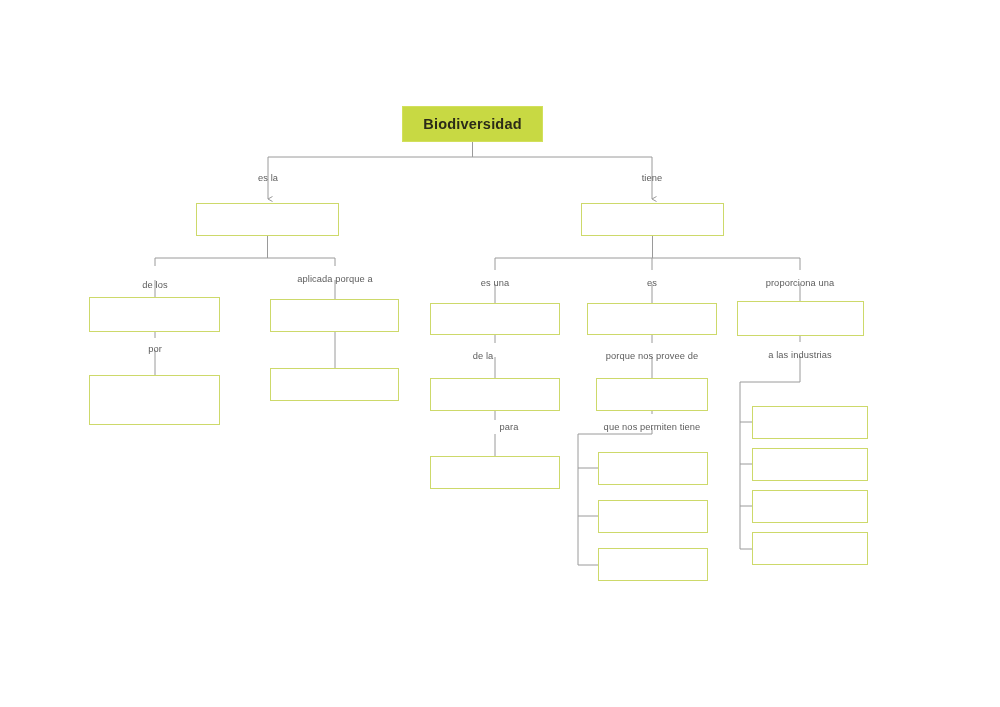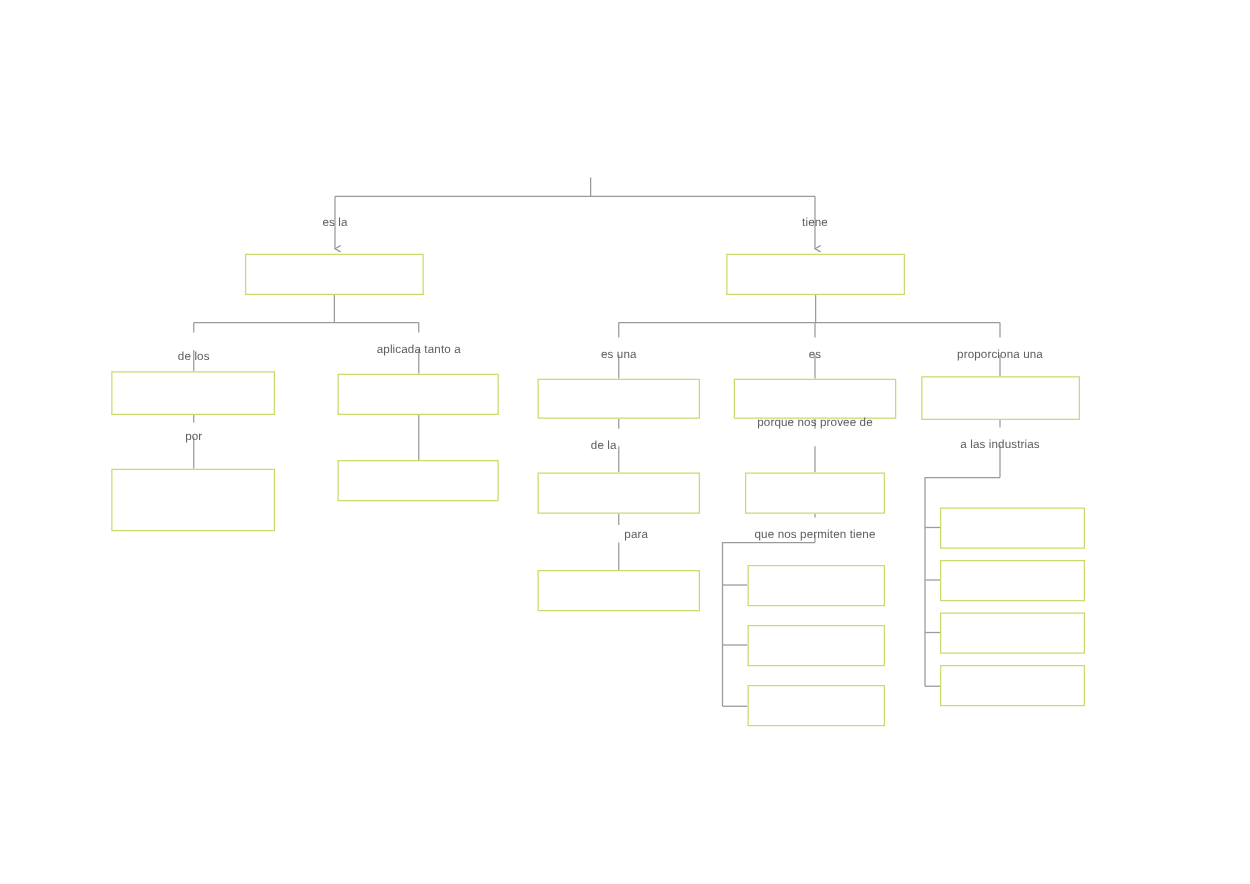--- a/index.html
+++ b/index.html
@@ -114,20 +114,23 @@
       <path d="M800,336 L800,342"></path>
       <path d="M800,356 L800,382"></path>
       <path d="M800,382 L740,382 L740,549"></path>
       <path d="M740,422 L752,422"></path>
       <path d="M740,464 L752,464"></path>
       <path d="M740,506 L752,506"></path>
       <path d="M740,549 L752,549"></path>
     </g>
   </svg>
 
+  <div class="node root" style="left:402px; top:106px; width:141px; height:36px;">
+    <span>Biodiversidad</span>
+  </div>
 
   <div class="node" style="left:196px; top:203px; width:143px; height:33px;"></div>
   <div class="node" style="left:581px; top:203px; width:143px; height:33px;"></div>
 
   <div class="node" style="left:89px; top:297px; width:131px; height:35px;"></div>
   <div class="node" style="left:89px; top:375px; width:131px; height:50px;"></div>
 
   <div class="node" style="left:270px; top:299px; width:129px; height:33px;"></div>
   <div class="node" style="left:270px; top:368px; width:129px; height:33px;"></div>
 
@@ -143,24 +146,24 @@
 
   <div class="node" style="left:737px; top:301px; width:127px; height:35px;"></div>
   <div class="node" style="left:752px; top:406px; width:116px; height:33px;"></div>
   <div class="node" style="left:752px; top:448px; width:116px; height:33px;"></div>
   <div class="node" style="left:752px; top:490px; width:116px; height:33px;"></div>
   <div class="node" style="left:752px; top:532px; width:116px; height:33px;"></div>
 
   <div class="link-label" style="left:268px; top:172px;">es la</div>
   <div class="link-label" style="left:652px; top:172px;">tiene</div>
   <div class="link-label" style="left:155px; top:279px;">de los</div>
-  <div class="link-label" style="left:335px; top:273px;">aplicada tanto a</div>
+  <div class="link-label" style="left:335px; top:273px;">aplicada porque a</div>
   <div class="link-label" style="left:155px; top:343px;">por</div>
   <div class="link-label" style="left:495px; top:277px;">es una</div>
   <div class="link-label" style="left:652px; top:277px;">es</div>
   <div class="link-label" style="left:800px; top:277px;">proporciona una</div>
   <div class="link-label" style="left:483px; top:350px;">de la</div>
-  <div class="link-label" style="left:652px; top:332px;">porque nos provee de</div>
+  <div class="link-label" style="left:652px; top:350px;">porque nos provee de</div>
   <div class="link-label" style="left:800px; top:349px;">a las industrias</div>
   <div class="link-label" style="left:495px; top:421px;margin-left:14px;">para</div>
   <div class="link-label" style="left:652px; top:421px;">que nos permiten tiene</div>
 
 </div>
 
 </body></html>

